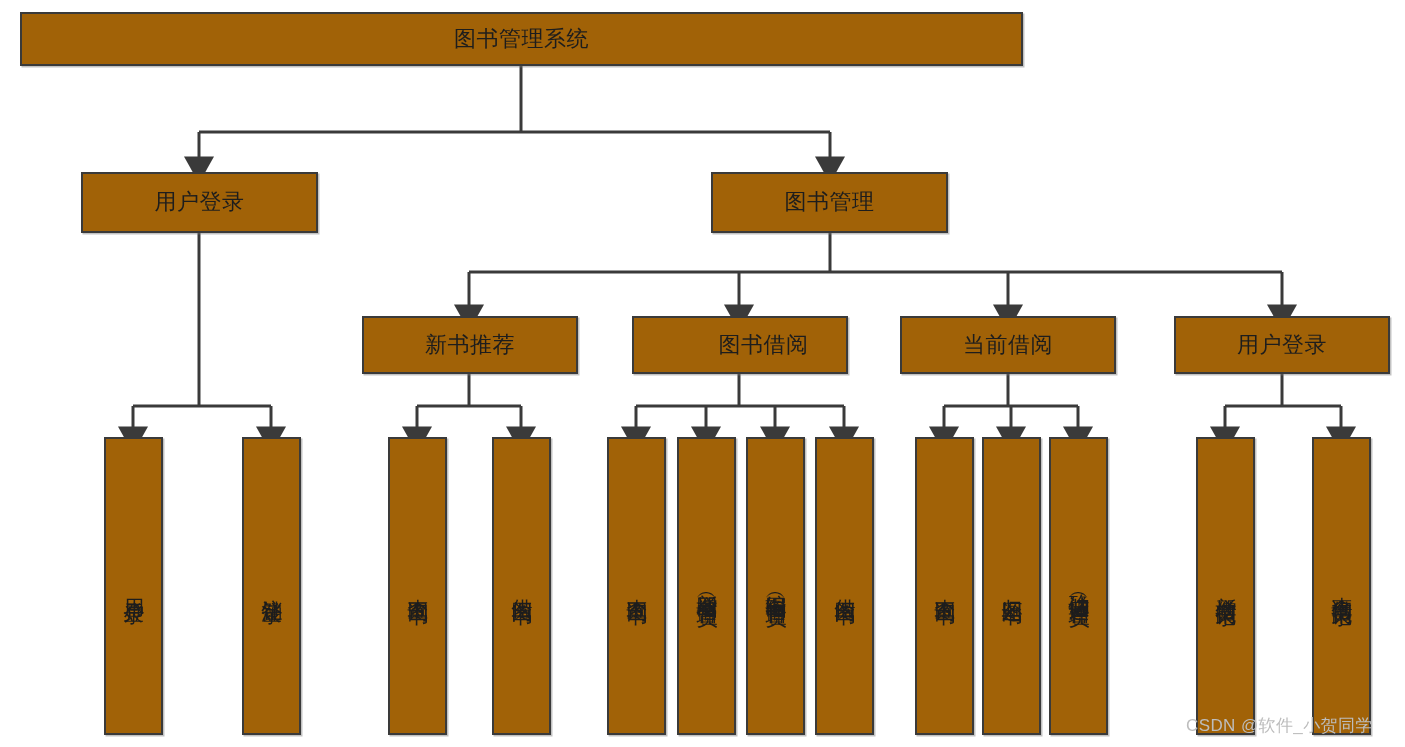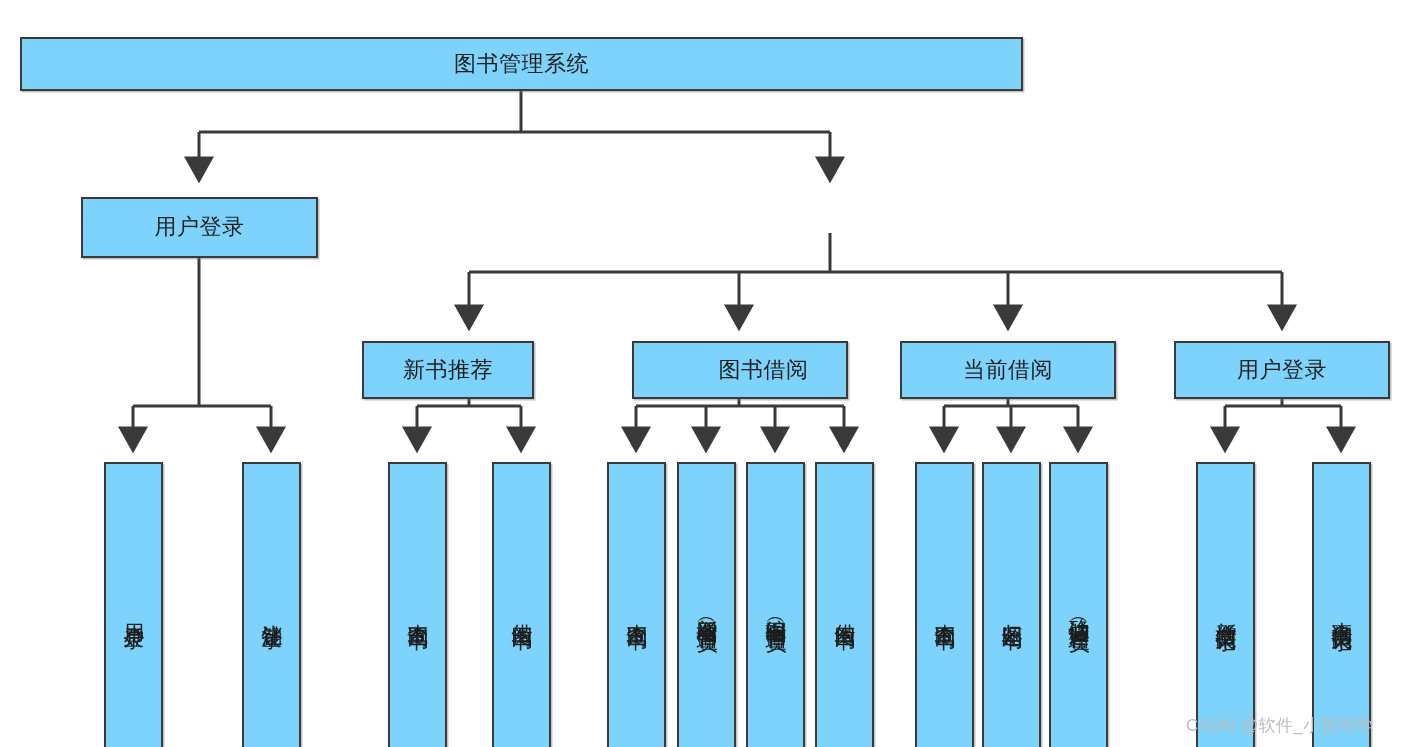--- a/index.html
+++ b/index.html
@@ -21,27 +21,26 @@
     position: absolute;
     left: 0;
     top: 0;
     width: 1405px;
     height: 747px;
   }
   .node {
     position: absolute;
     box-sizing: border-box;
     border: 2.5px solid #3a3a3a;
-    background: #7dd3fc;
+    background: #a16207;
     display: flex;
     align-items: center;
     justify-content: center;
     color: #1a1a1a;
     box-shadow: 1.5px 1.5px 0 0 rgba(120,120,120,0.45);
-    margin-top: 25px;
   }
   .node .label {
     line-height: 1.12;
     text-align: center;
     letter-spacing: 0.5px;
     color: #1d1d1d;
   }
   .node.h .label {
     font-size: 22px;
   }
@@ -127,22 +126,25 @@
   </svg>
 
   <div class="node root h" style="left:20px; top:12px; width:1003px; height:54px;">
     <span class="label">图书管理系统</span>
   </div>
 
   <div class="node h" style="left:81px; top:172px; width:237px; height:61px;">
     <span class="label">用户登录</span>
   </div>
 
-
-  <div class="node h" style="left:362px; top:316px; width:172px; height:58px;">
+  <div class="node h" style="left:711px; top:172px; width:237px; height:61px;">
+    <span class="label">图书管理</span>
+  </div>
+
+  <div class="node h" style="left:362px; top:316px; width:216px; height:58px;">
     <span class="label">新书推荐</span>
   </div>
 
   <div class="node h" style="left:632px; top:316px; width:216px; height:58px;padding-left:47px;">
     <span class="label">图书借阅</span>
   </div>
 
   <div class="node h" style="left:900px; top:316px; width:216px; height:58px;">
     <span class="label">当前借阅</span>
   </div>

